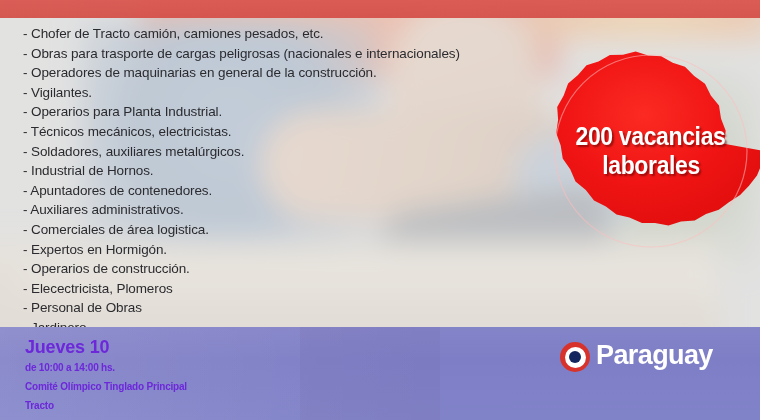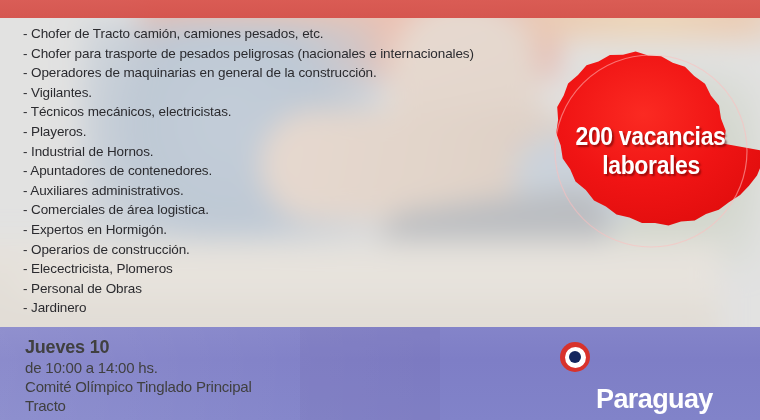--- a/index.html
+++ b/index.html
@@ -213,33 +213,33 @@
     top: 0;
     width: 140px;
     height: 93px;
     background: rgba(120,110,175,0.20);
   }
 
   .event-info {
     position: absolute;
     left: 25px;
     top: 337px;
-    color: #404040;
+    color: #6d28d9;
   }
   .event-day {
     font-size: 18px;
     font-weight: bold;
     line-height: 21px;
     letter-spacing: -0.2px;
   }
   .event-time,
   .event-venue,
   .event-city {
-    font-size: 15px;
-    font-weight: normal;
+    font-size: 10px;
+    font-weight: bold;
     line-height: 19px;
     letter-spacing: -0.2px;
   }
 
   
   .brand {
     position: absolute;
     left: 560px;
     top: 340px;
     display: flex;
@@ -276,21 +276,20 @@
   .brand-text {
     line-height: 1;
   }
   .brand-line1,
   .brand-line2 {
     font-size: 27px;
     font-weight: bold;
     line-height: 31px;
     letter-spacing: -0.6px;
     color: #ffffff;
-    margin-top: 44px;
   }
   .brand-line2 {
     margin-left: -36px;
   }
 </style>
 </head>
 <body>
 
 <div class="poster">
 
@@ -307,25 +306,26 @@
       <div class="bg-plank"></div>
       <div class="bg-plank2"></div>
     </div>
     <div class="bg-wash"></div>
   </div>
 
   <div class="top-band"></div>
 
   <ul class="job-list">
     <li>- Chofer de Tracto camión, camiones pesados, etc.</li>
-    <li>- Chofer para trasporte de pesados peligrosas (nacionales e internacionales)</li>
+    <li>- Obras para trasporte de cargas peligrosas (nacionales e internacionales)</li>
     <li>- Operadores de maquinarias en general de la construcción.</li>
     <li>- Vigilantes.</li>
+    <li>- Operarios para Planta Industrial.</li>
     <li>- Técnicos mecánicos, electricistas.</li>
-    <li>- Playeros.</li>
+    <li>- Soldadores, auxiliares metalúrgicos.</li>
     <li>- Industrial de Hornos.</li>
     <li>- Apuntadores de contenedores.</li>
     <li>- Auxiliares administrativos.</li>
     <li>- Comerciales de área logistica.</li>
     <li>- Expertos en Hormigón.</li>
     <li>- Operarios de construcción.</li>
     <li>- Elecectricista, Plomeros</li>
     <li>- Personal de Obras</li>
     <li>- Jardinero</li>
   </ul>

